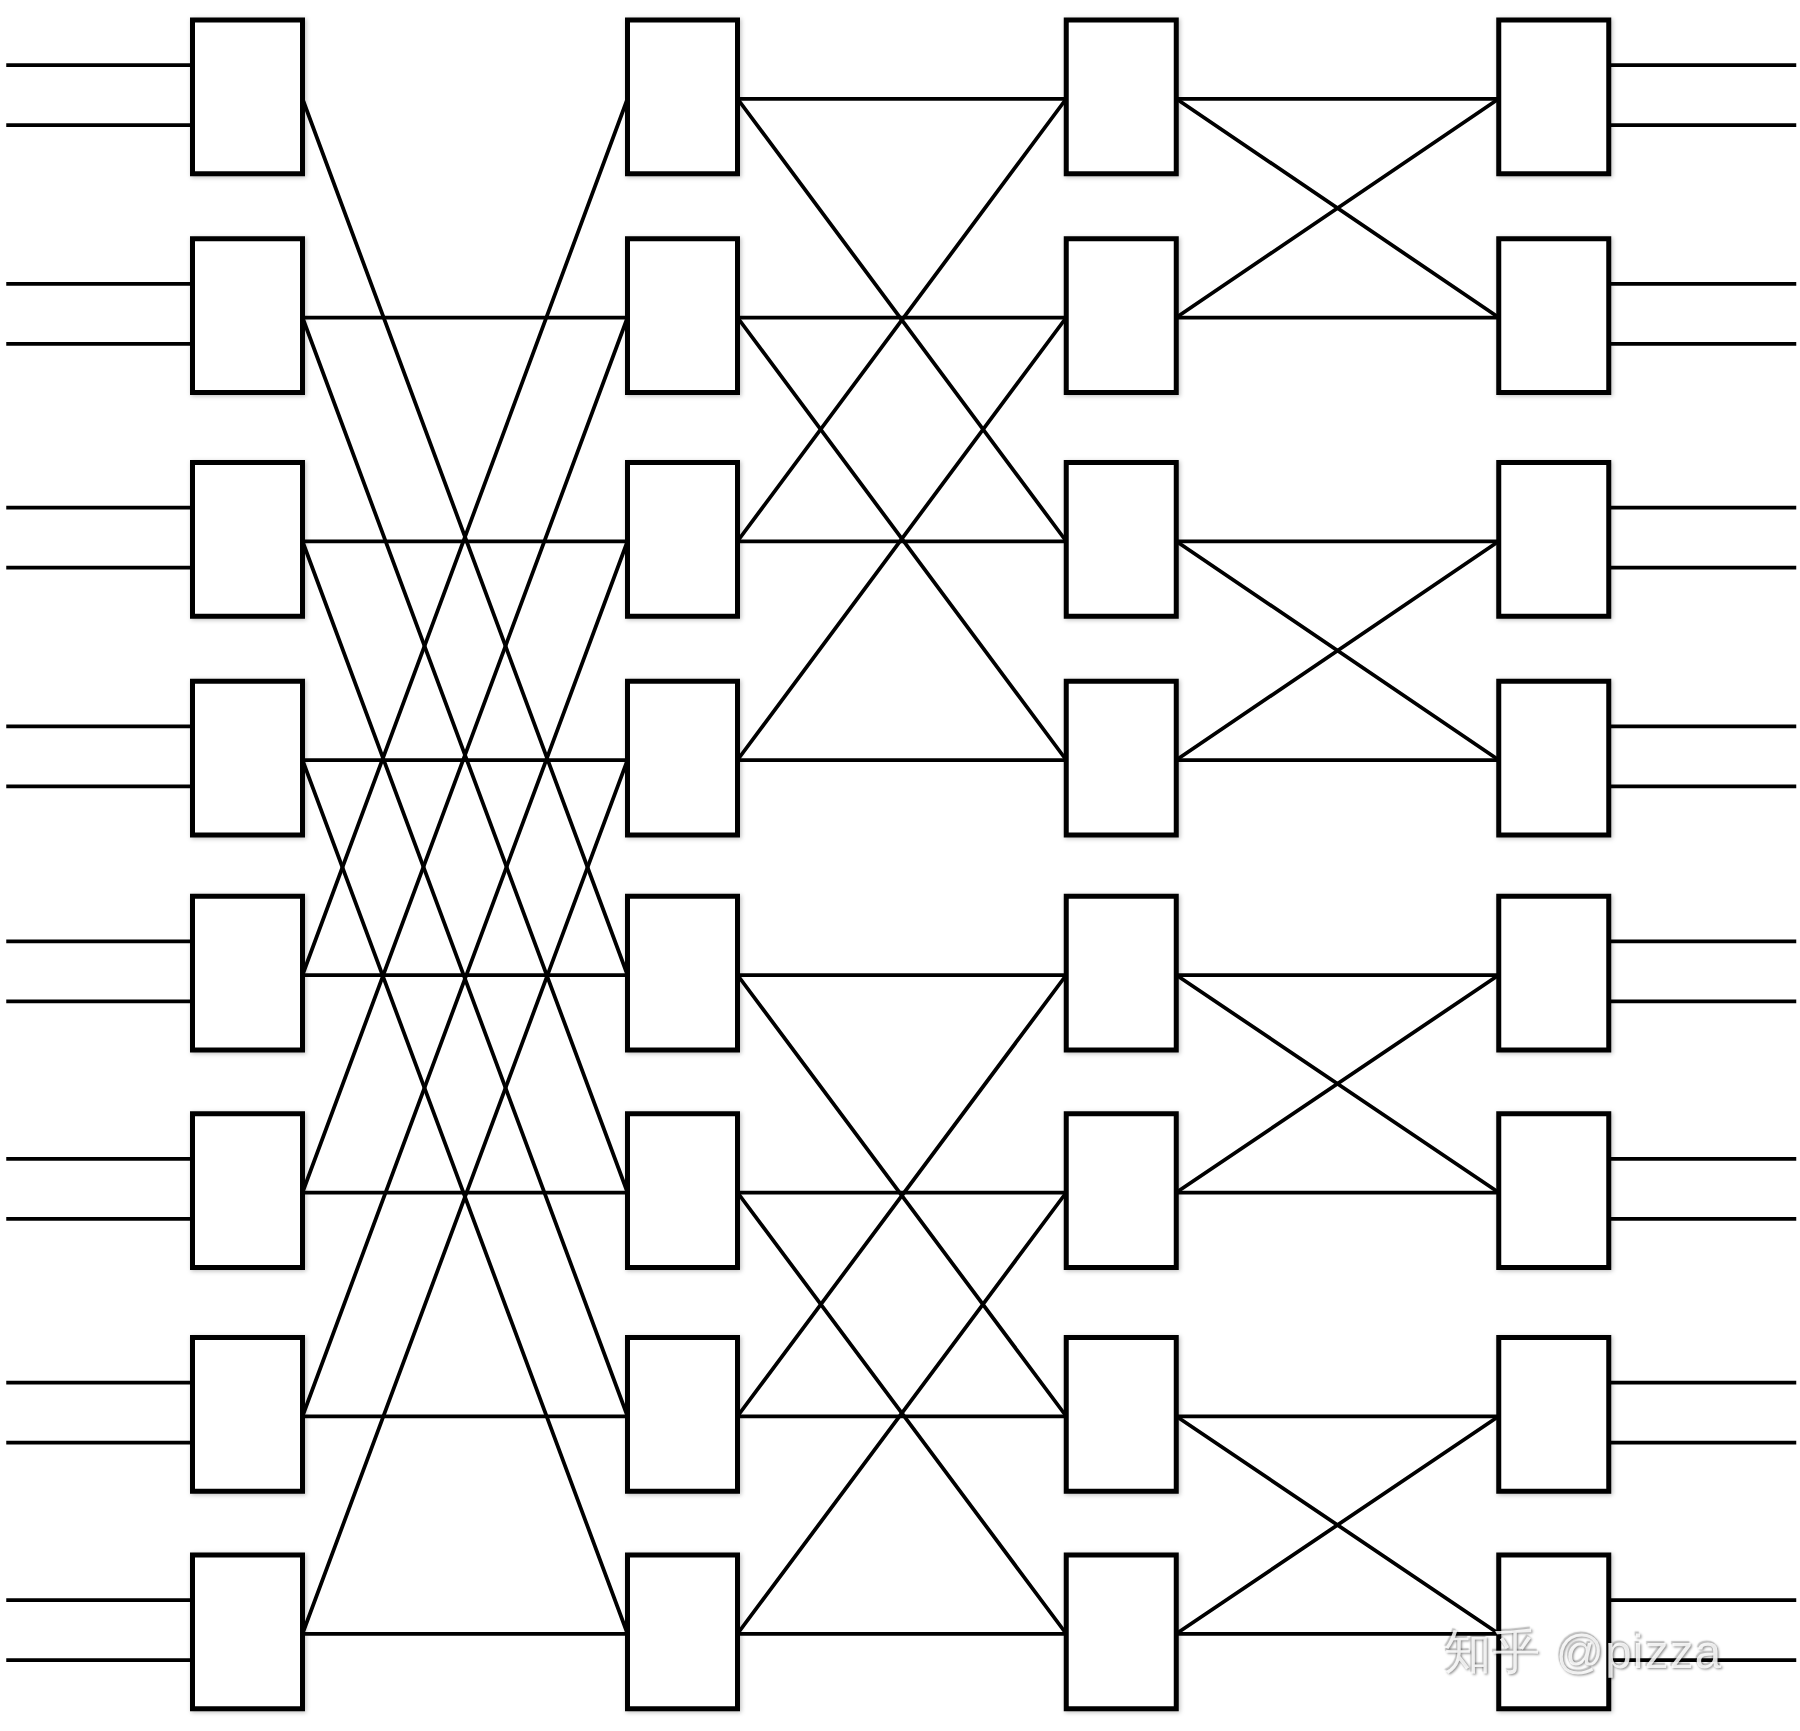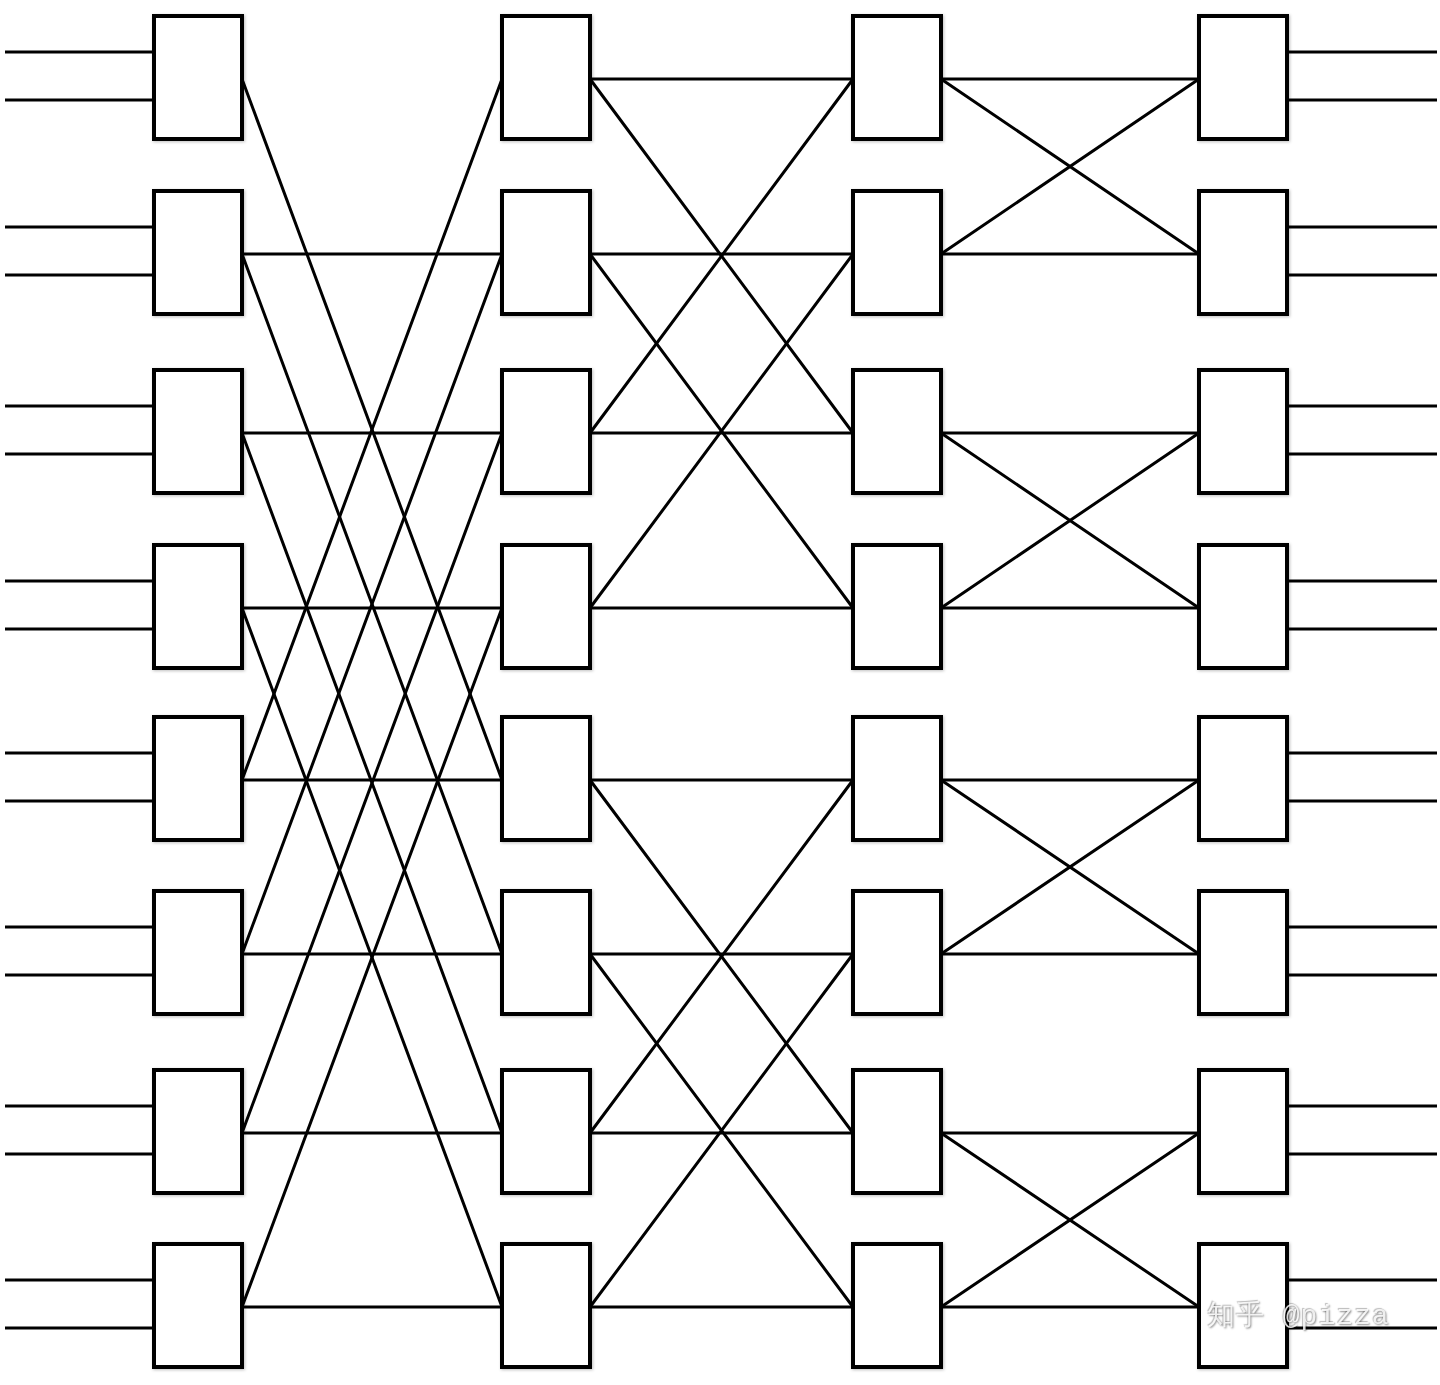--- a/index.html
+++ b/index.html
@@ -1,22 +1,22 @@
 <!DOCTYPE html>
 <html><head>
   <meta charset="utf-8">
   <style>
     html, body { margin: 0; padding: 0; background: #ffffff; }
     body { width: 1440px; height: 1385px; position: relative; overflow: hidden; }
     #canvas { position: absolute; left: 0; top: 0; width: 1440px; height: 1385px; }
     .watermark {
       position: absolute;
-      left: 1207px; top: 1296px;
-      font-family: Liberation Mono, monospace;
-      font-size: 28px;
+      left: 1155px; top: 1296px;
+      font-family: Liberation Sans, sans-serif;
+      font-size: 38px;
       color: rgba(255,255,255,0.85);
       text-shadow: 1px 1px 2px rgba(0,0,0,0.45), -1px -1px 1px rgba(0,0,0,0.25);
       letter-spacing: 1px;
       white-space: nowrap;
       pointer-events: none;
     }
   </style>
 </head>
 <body>
 

